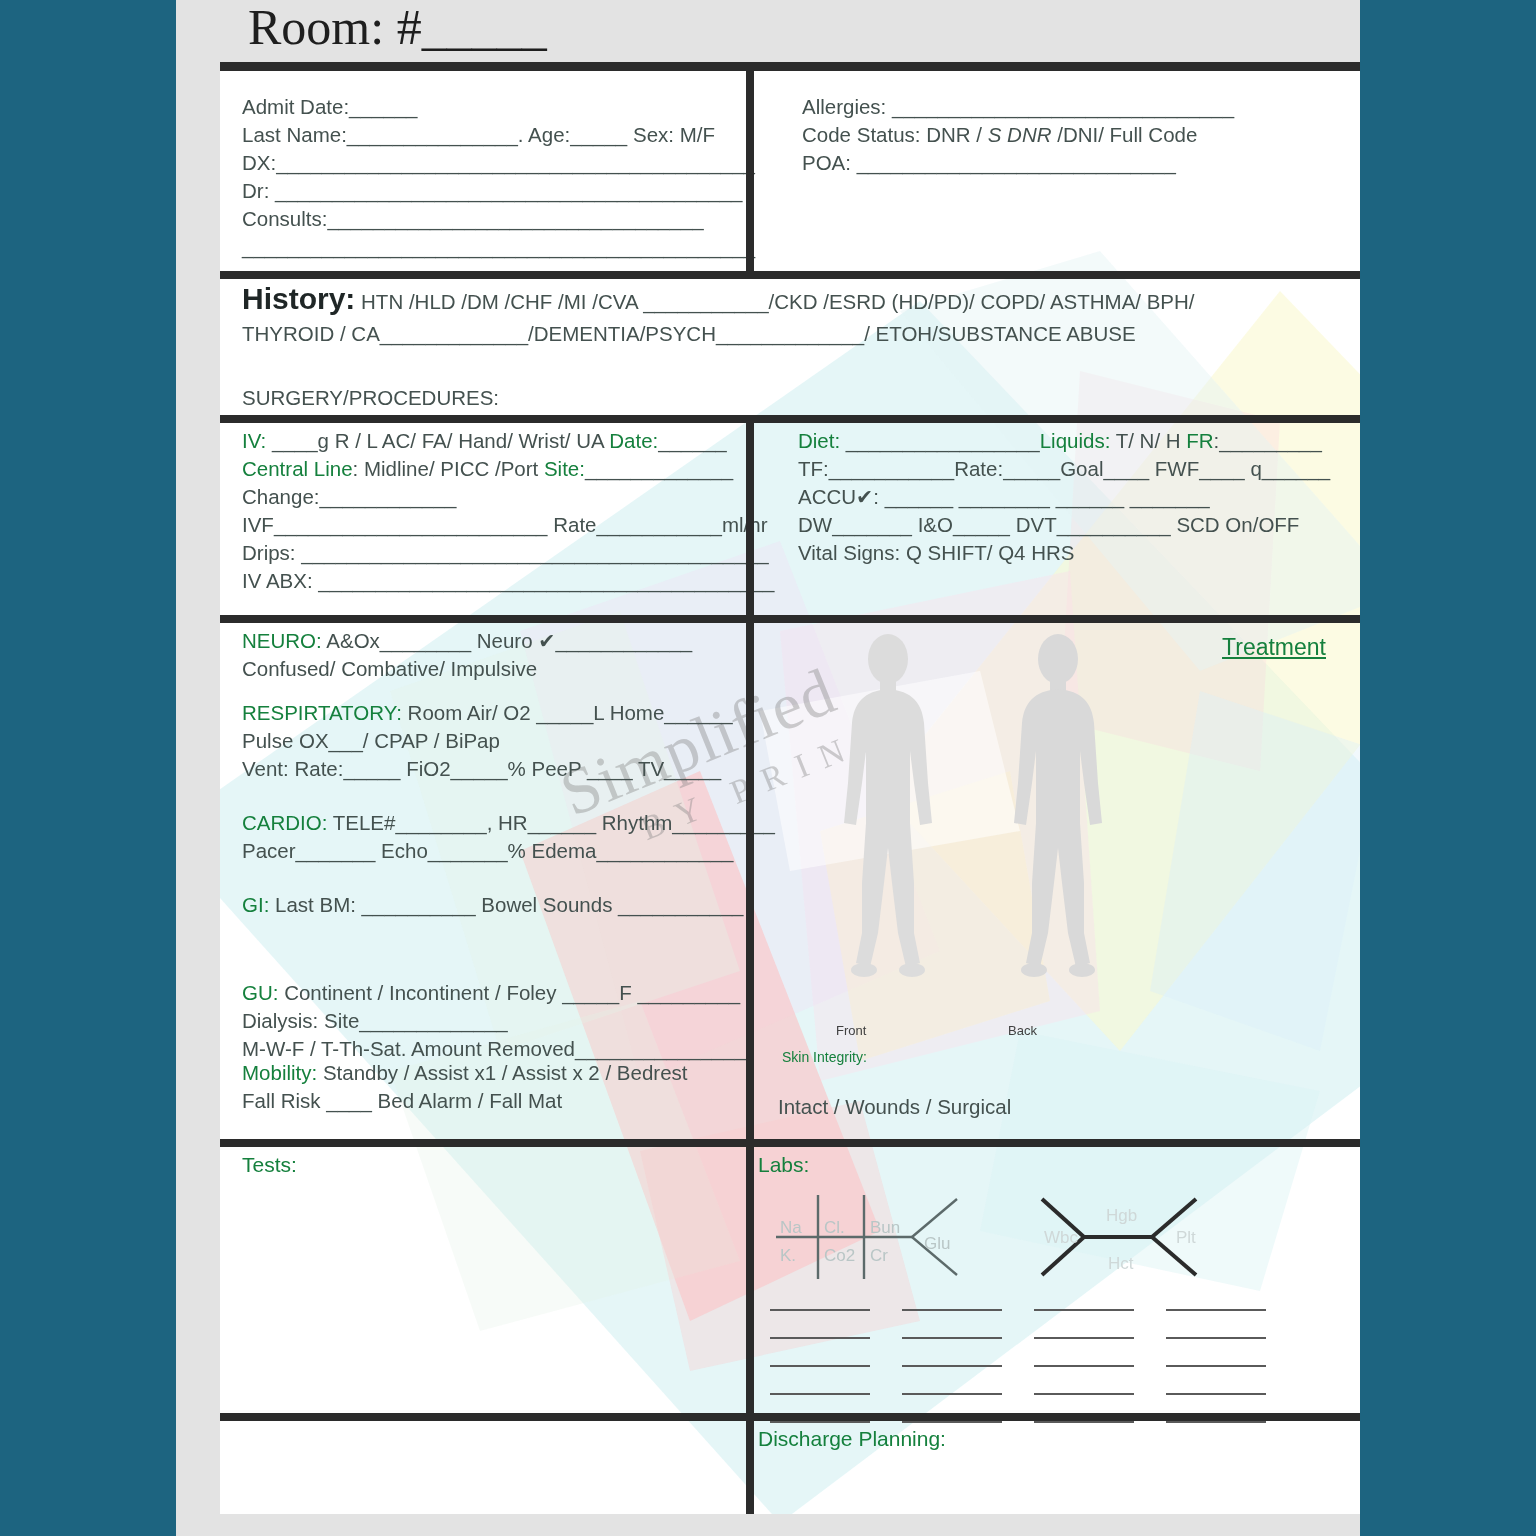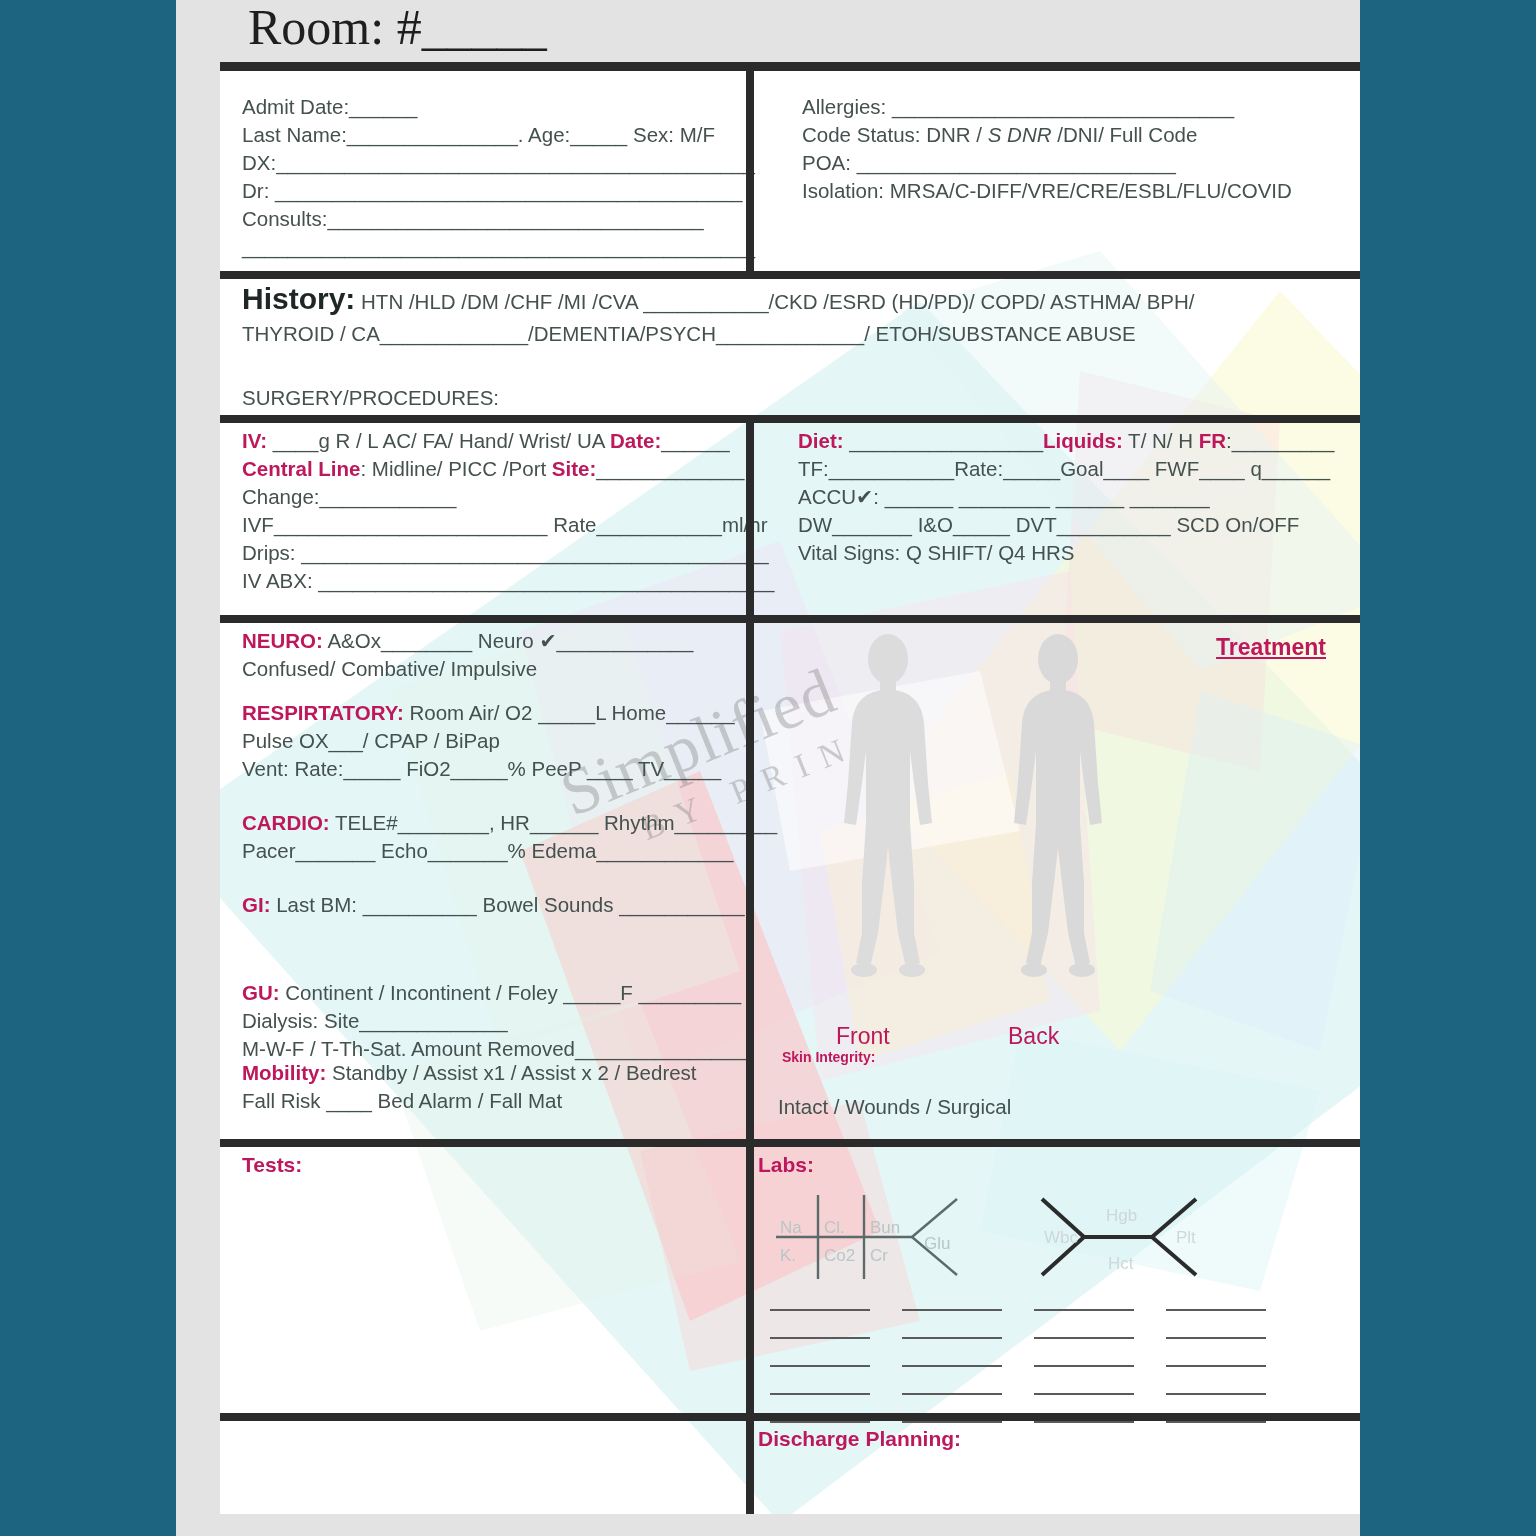--- a/index.html
+++ b/index.html
@@ -45,30 +45,30 @@
   #wm2 { font-size:34px; letter-spacing:14px; margin-left:60px; margin-top:4px; }
   .hrule {
     position:absolute; left:0; width:100%; height:8px; background:#2b2b2b; z-index:6;
   }
   .vrule {
     position:absolute; width:8px; background:#2b2b2b; z-index:6;
   }
   .cell { position:absolute; z-index:4; }
 
   .txt { color:#44514f; font-size:20.5px; line-height:28px; white-space:nowrap; }
-  .txt b, .b { color:#be185d; font-weight:bold; }
+  .txt b, .b { color:#15803d; font-weight:normal; }
   .ul { text-decoration:underline; }
   .it { font-style:italic; }
 
   
   .lab-lines { position:absolute; }
   .lab-line { position:absolute; height:0; border-bottom:2.6px solid #5a5a5a; }
 
   
-  .bodycap { position:absolute; font-size:23px; color:#be185d; }
+  .bodycap { position:absolute; font-size:13px; color:#404040; }
 
   
   .hist-title { font-size:30px; font-weight:bold; color:#1f2626; }
 </style>
 </head>
 <body>
 
 <div id="page">
 
   <div id="titlebar">
@@ -109,21 +109,20 @@
       <div class="txt">DX:__________________________________________</div>
       <div class="txt">Dr: _________________________________________</div>
       <div class="txt">Consults:_________________________________</div>
       <div class="txt">_____________________________________________</div>
     </div>
 
     <div class="cell" style="left:582px; top:22px; width:520px;">
       <div class="txt">Allergies: ______________________________</div>
       <div class="txt"><span>Code Status: DNR / </span><span class="it">S DNR</span><span> /DNI/ Full Code</span></div>
       <div class="txt">POA: ____________________________</div>
-      <div class="txt">Isolation: MRSA/C-DIFF/VRE/CRE/ESBL/FLU/COVID</div>
     </div>
 
     <div class="vrule" style="left:526px; top:0px; height:200px;"></div>
     <div class="hrule" style="top:200px;"></div>
 
     <div class="cell" style="left:22px; top:212px; width:1100px;">
       <div style="line-height:32px;">
         <span class="hist-title">History:</span><span class="txt" style="display:inline"> HTN /HLD /DM /CHF /MI /CVA ___________/CKD /ESRD (HD/PD)/ COPD/ ASTHMA/ BPH/</span>
       </div>
       <div class="txt">THYROID / CA_____________/DEMENTIA/PSYCH_____________/ ETOH/SUBSTANCE ABUSE</div>

